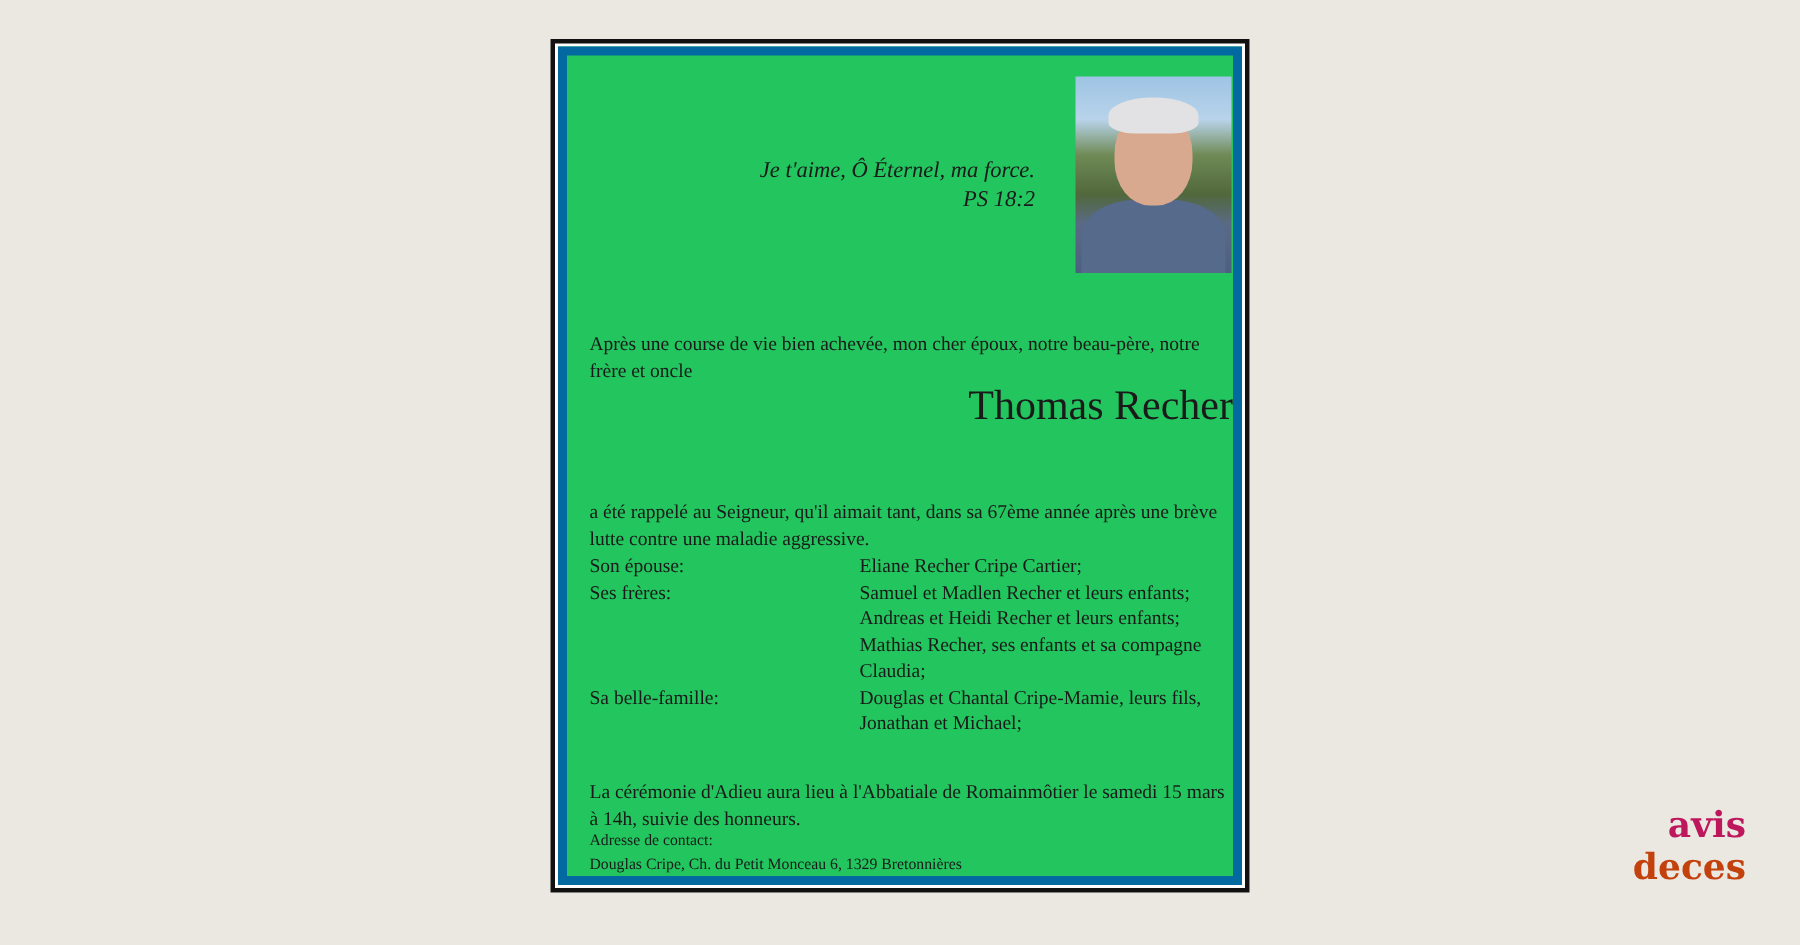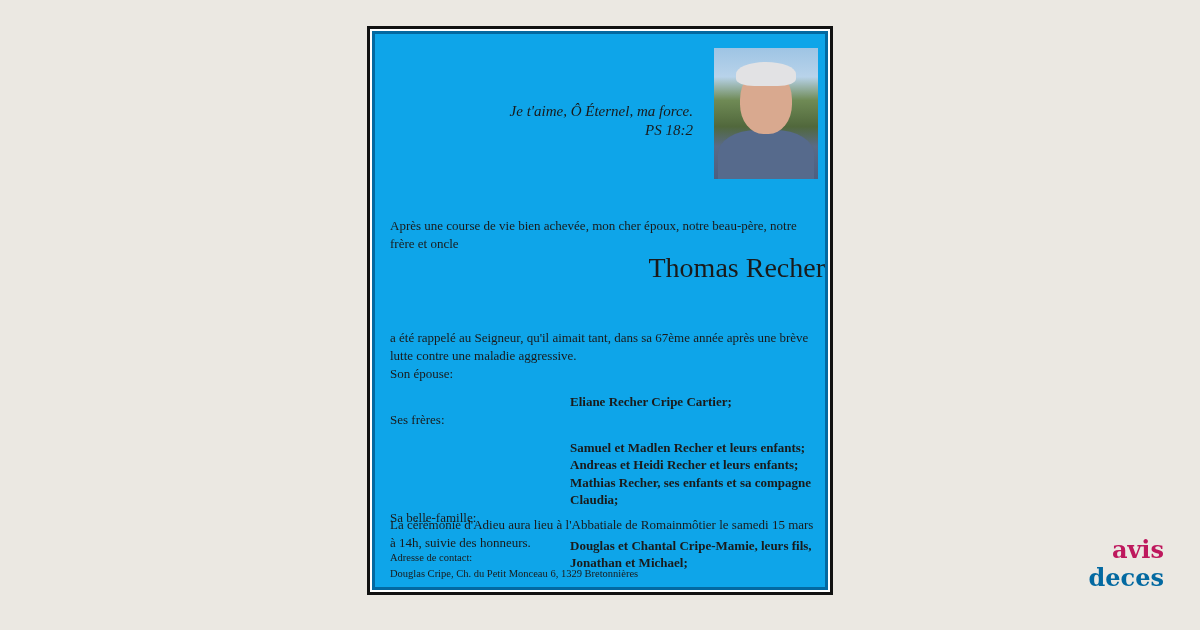--- a/index.html
+++ b/index.html
@@ -1,37 +1,37 @@
 <!DOCTYPE html>
 <html><head>
 <meta charset="utf-8">
 <style>
   html,body{margin:0;padding:0;}
   body{width:1200px;height:630px;background:#ebe8e2;position:relative;overflow:hidden;font-family:"Liberation Serif","DejaVu Serif",serif;color:#1a1a1a;}
   .frame{position:absolute;left:367px;top:26px;width:460px;height:563px;border:3px solid #111;background:#fff;}
-  .inner{position:absolute;left:2px;top:2px;right:2px;bottom:2px;border:3px solid #0369a1;background:#0ea5e9;}
+  .inner{position:absolute;left:2px;top:2px;right:2px;bottom:2px;border:6px solid #0369a1;background:#22c55e;}
   .verse{position:absolute;right:132px;top:68px;text-align:right;font-style:italic;font-size:15px;line-height:19px;}
   .photo{position:absolute;left:339px;top:14px;width:104px;height:131px;overflow:hidden;background:linear-gradient(180deg,#9ec4e4 0%,#b8d3ea 22%,#6f8a55 40%,#51683c 60%,#5a6a85 75%,#4d5f80 100%);}
   .photo .head{position:absolute;left:26px;top:20px;width:52px;height:66px;border-radius:48% 48% 45% 45%;background:#d9a98f;}
   .photo .hair{position:absolute;left:22px;top:14px;width:60px;height:24px;border-radius:50% 50% 30% 30%;background:#e2e2e4;}
   .photo .body{position:absolute;left:4px;top:82px;width:96px;height:60px;border-radius:40% 40% 0 0;background:#566a8c;}
   .p{position:absolute;left:15px;width:430px;font-size:13px;line-height:18px;margin-top:14px;}
   .intro{top:169px;}
   .name{position:absolute;left:0;right:0;top:218px;text-align:right;font-size:28px;line-height:32px;}
   .dates{position:absolute;left:0;right:0;top:252px;text-align:center;font-size:12px;line-height:16px;}
   .called{top:281px;}
   .family{position:absolute;left:15px;top:331px;width:430px;font-size:13px;line-height:17.5px;}
   .frow{display:flex;}
   .flabel{width:180px;flex:none;}
-  .fnames{font-weight:bold;margin-top:28px;}
+  .fnames{font-weight:normal;}
   .ceremony{top:468px;}
   .contact{position:absolute;left:15px;top:516px;font-size:10.5px;line-height:16px;}
   .brand{position:absolute;right:36px;top:536px;text-align:right;font-family:"DejaVu Serif",serif;font-weight:bold;font-size:24px;line-height:28px;}
   .brand .a{color:#be185d;}
-  .brand .d{color:#0369a1;}
+  .brand .d{color:#c2410c;}
 </style>
 </head>
 <body>
 
 <div class="frame">
   <div class="inner">
     <div class="verse">
       <div>Je t'aime, Ô Éternel, ma force.</div>
       <div>PS 18:2</div>
     </div>

